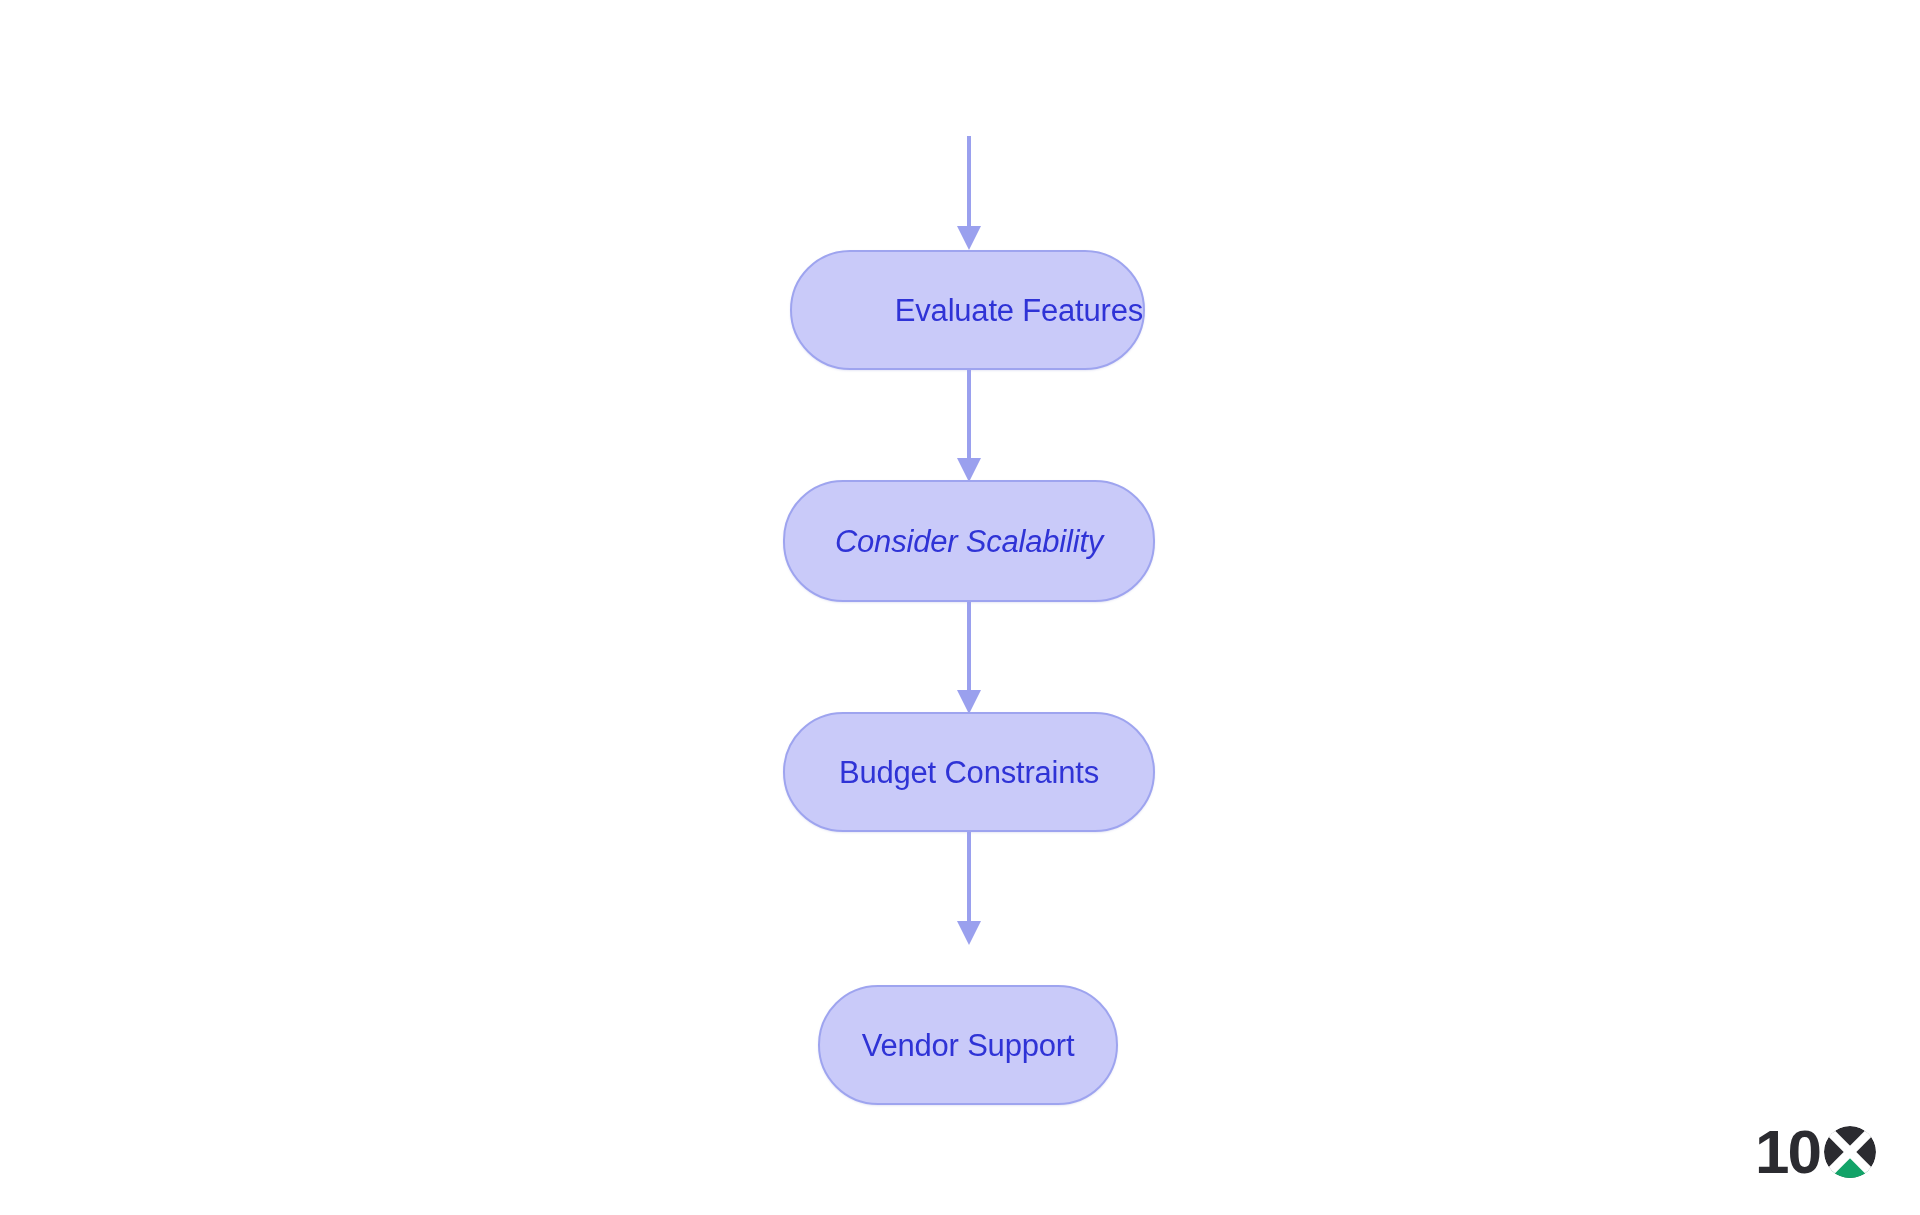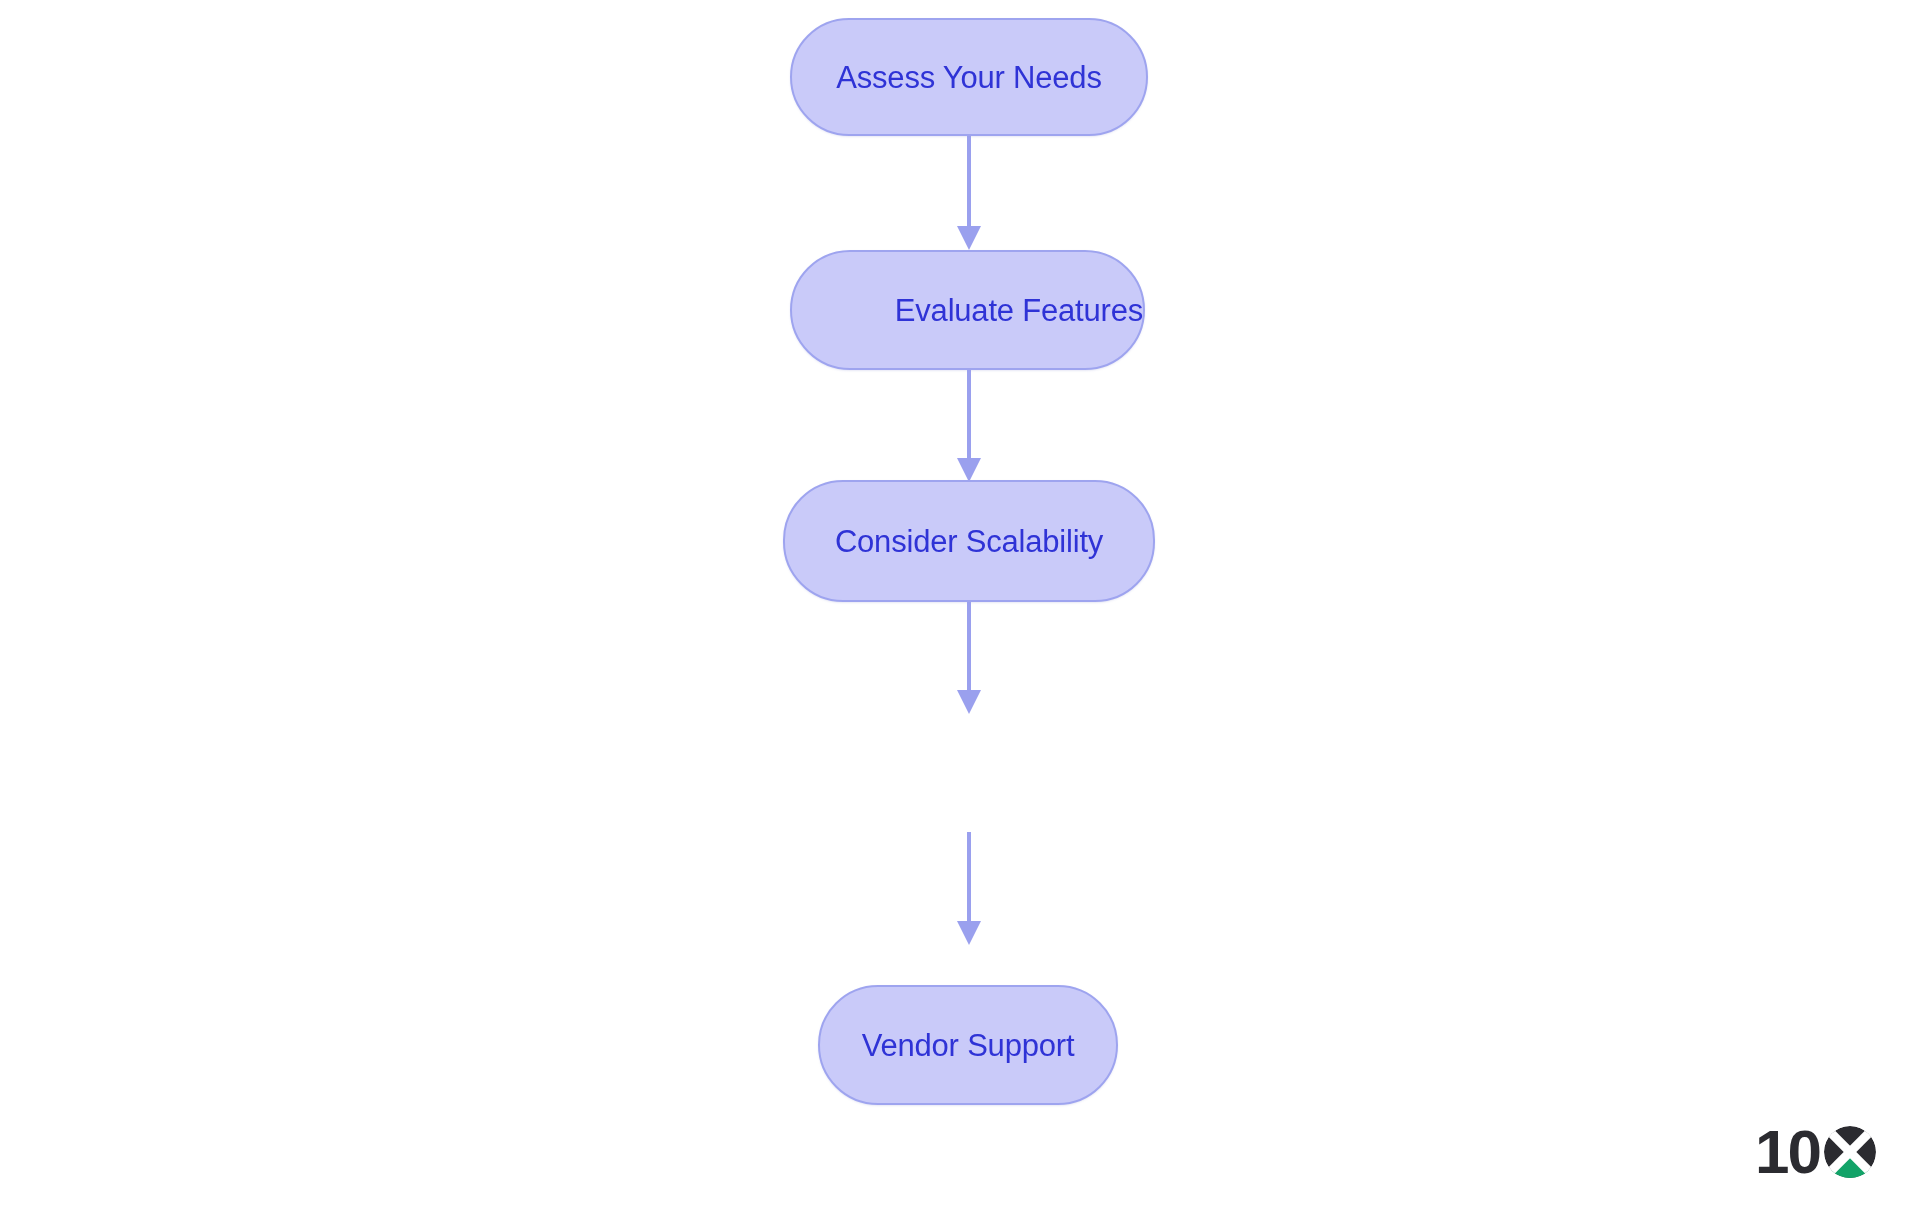--- a/index.html
+++ b/index.html
@@ -86,53 +86,53 @@
     display: block;
   }
 </style>
 </head>
 <body>
 
 <div id="flow-canvas">
 
   <div class="flow-stack">
 
-    <div class="flow-node" style="left:790px; top:18px; width:358px; height:118px;">
-      <span class="node-label">Assess Your Needs</span>
-    </div>
 
     <div class="flow-connector" style="left:949px; top:136px; width:40px; height:114px;">
       <svg width="40" height="114" viewBox="0 0 40 114" xmlns="http://www.w3.org/2000/svg">
         <line x1="20" y1="0" x2="20" y2="92" stroke="#9aa0ee" stroke-width="4"></line>
         <polygon points="8,90 32,90 20,114" fill="#9aa0ee"></polygon>
       </svg>
     </div>
 
     <div class="flow-node" style="left:790px; top:250px; width:355px; height:120px;justify-content:flex-end;">
       <span class="node-label">Evaluate Features</span>
     </div>
 
     <div class="flow-connector" style="left:949px; top:370px; width:40px; height:112px;">
       <svg width="40" height="112" viewBox="0 0 40 112" xmlns="http://www.w3.org/2000/svg">
         <line x1="20" y1="0" x2="20" y2="90" stroke="#9aa0ee" stroke-width="4"></line>
         <polygon points="8,88 32,88 20,112" fill="#9aa0ee"></polygon>
       </svg>
     </div>
 
-    <div class="flow-node" style="left:783px; top:480px; width:372px; height:122px;">
+    <div class="flow-node" style="left:783px; top:480px; width:372px; height:122px;font-style:italic;">
       <span class="node-label">Consider Scalability</span>
     </div>
 
     <div class="flow-connector" style="left:949px; top:602px; width:40px; height:112px;">
       <svg width="40" height="112" viewBox="0 0 40 112" xmlns="http://www.w3.org/2000/svg">
         <line x1="20" y1="0" x2="20" y2="90" stroke="#9aa0ee" stroke-width="4"></line>
         <polygon points="8,88 32,88 20,112" fill="#9aa0ee"></polygon>
       </svg>
     </div>
 
+    <div class="flow-node" style="left:783px; top:712px; width:372px; height:120px;">
+      <span class="node-label">Budget Constraints</span>
+    </div>
 
     <div class="flow-connector" style="left:949px; top:832px; width:40px; height:113px;">
       <svg width="40" height="113" viewBox="0 0 40 113" xmlns="http://www.w3.org/2000/svg">
         <line x1="20" y1="0" x2="20" y2="91" stroke="#9aa0ee" stroke-width="4"></line>
         <polygon points="8,89 32,89 20,113" fill="#9aa0ee"></polygon>
       </svg>
     </div>
 
     <div class="flow-node" style="left:818px; top:985px; width:300px; height:120px;">
       <span class="node-label">Vendor Support</span>

